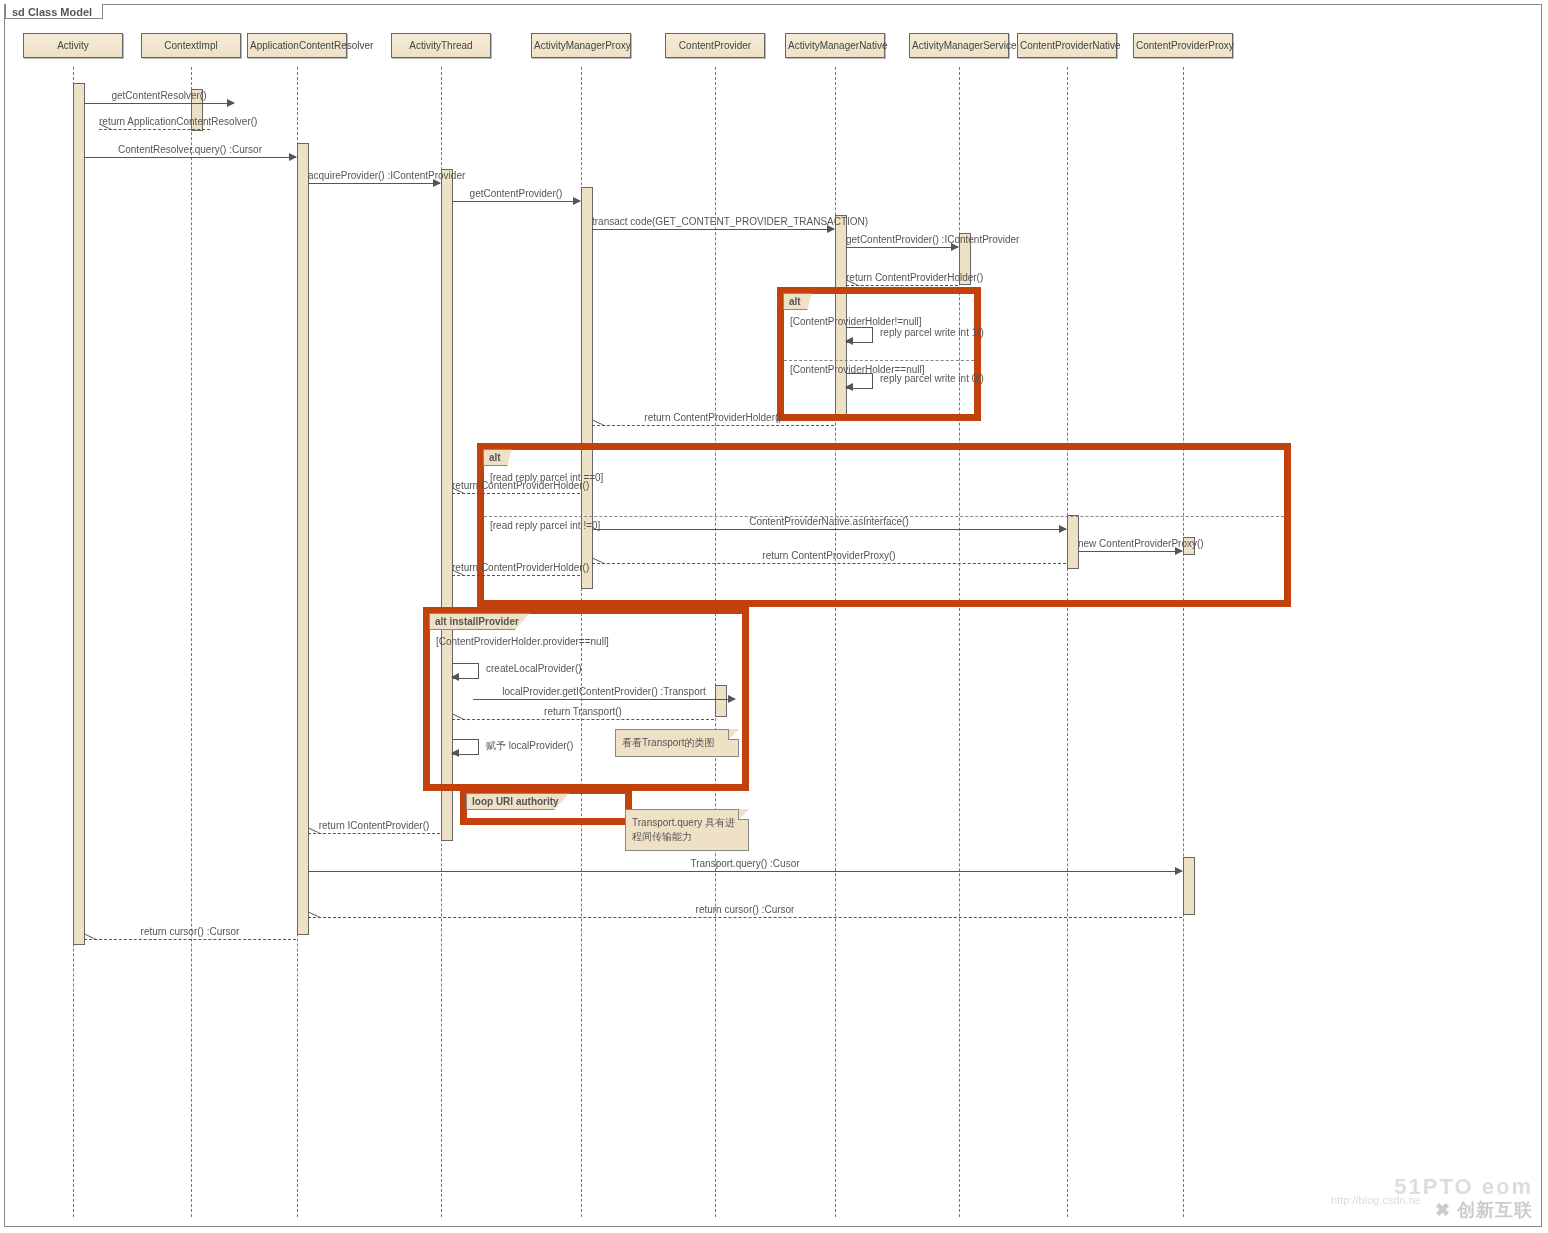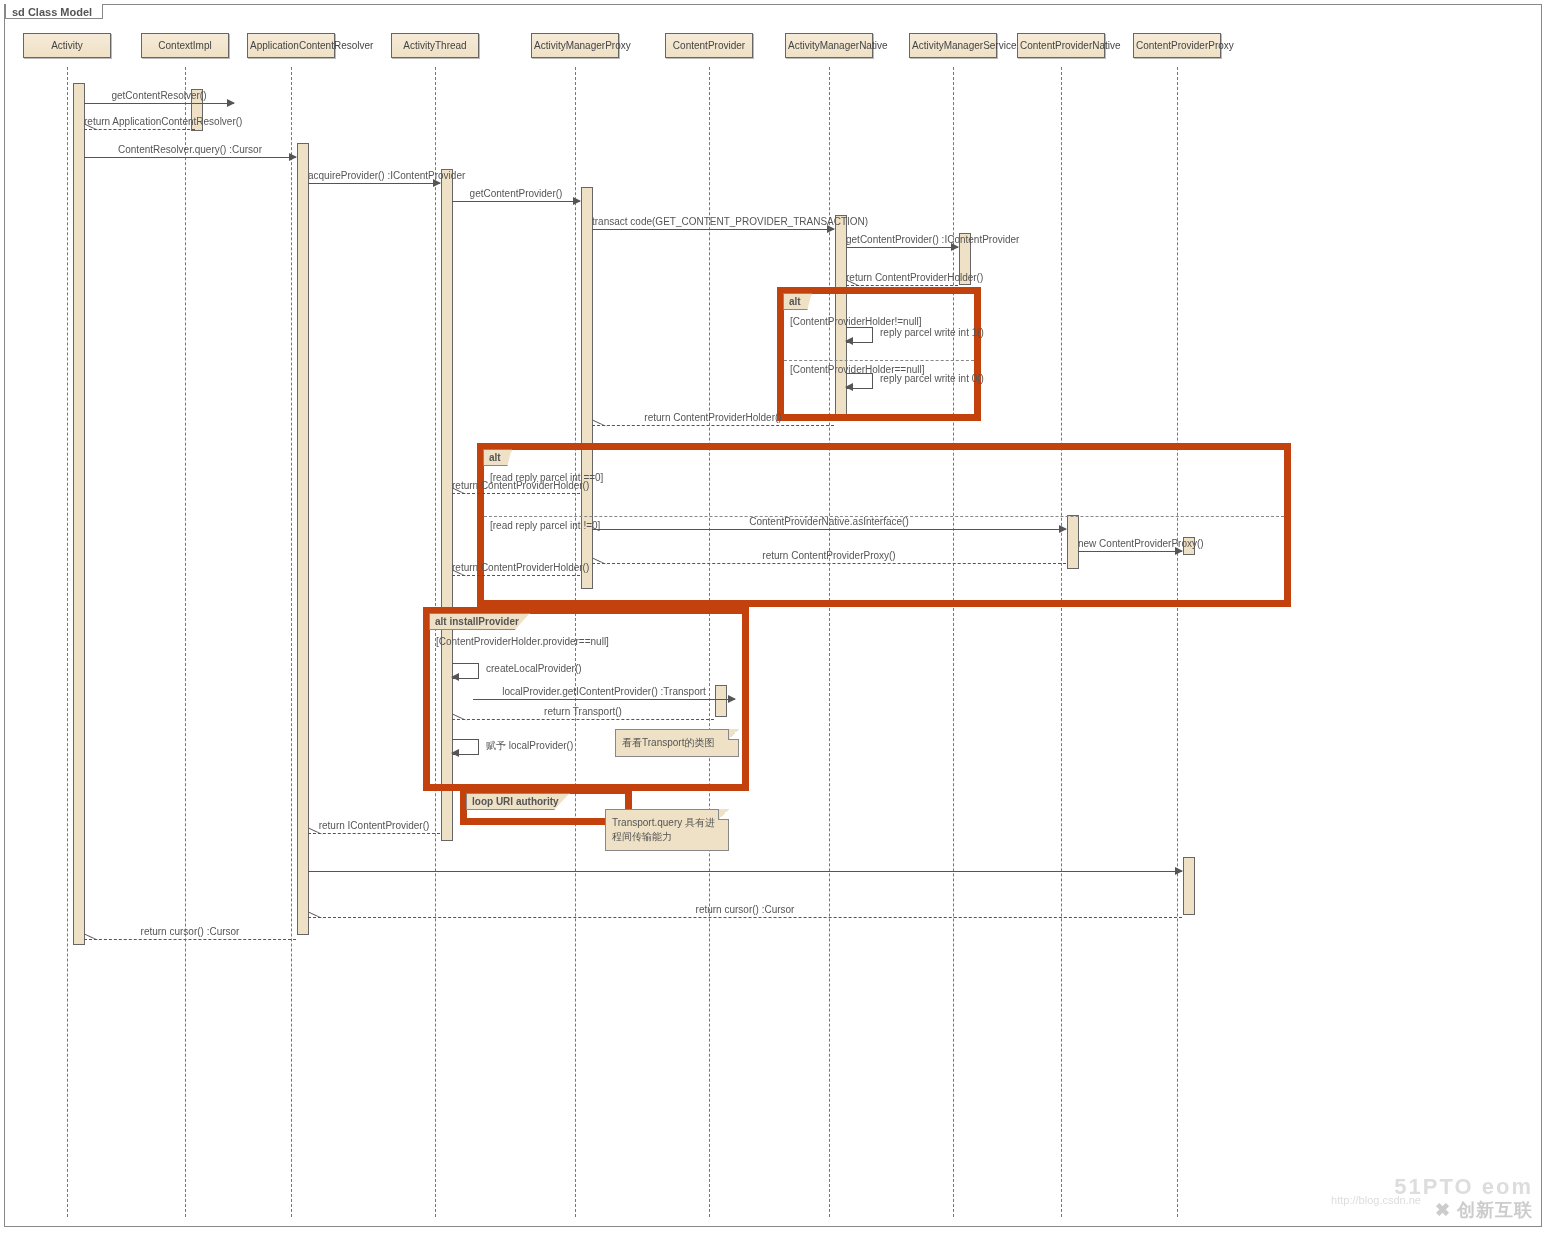--- a/index.html
+++ b/index.html
@@ -1,19 +1,19 @@
 <!DOCTYPE html>
 <html><head>
 <meta charset="utf-8">
 <style>
   html,body{margin:0;padding:0;background:#fff;font-family:Arial,Helvetica,sans-serif;font-size:10px;color:#555}
   .outer{border:1px solid #888;margin:4px;position:relative;width:1536px;height:1221px}
   .title-tab{position:absolute;left:0;top:-1px;padding:2px 10px 0 6px;border:1px solid #888;border-top:none;font-weight:bold;font-size:11px;background:#fff}
   .canvas{position:absolute;left:0;top:18px;right:0;bottom:0}
-  .lifeline{position:absolute;top:10px;width:88px}
+  .lifeline{position:absolute;top:10px;width:100px}
   .head{border:1px solid #666;background:linear-gradient(#f6ebd9,#efe1c5);text-align:center;padding:6px 2px;font-size:10px;color:#444;box-shadow:1px 1px 0 #bbb}
   .dash{position:absolute;left:50%;top:34px;width:0;border-left:1px dashed #777;height:1150px}
   .act-bar{position:absolute;width:10px;background:#efe1c5;border:1px solid #666;left:50%;margin-left:-5px}
   .msg{position:absolute;height:14px}
   .msg .line{position:absolute;left:0;right:0;top:10px;border-top:1px solid #555}
   .msg.dashed .line{border-top:1px dashed #555}
   .msg .lbl{position:absolute;left:0;right:0;top:-3px;text-align:center;font-size:10px;color:#555;white-space:nowrap}
   .msg .arrR{position:absolute;right:-1px;top:6px;width:0;height:0;border-top:4px solid transparent;border-bottom:4px solid transparent;border-left:8px solid #555}
   .msg .arrL{position:absolute;left:-1px;top:6px;width:0;height:0;border-top:4px solid transparent;border-bottom:4px solid transparent;border-right:8px solid #555}
   .msg.dashed .arrL{border-right:8px solid transparent;border-top:1px solid #555;border-bottom:none;width:8px;height:0;transform:rotate(25deg);top:8px;left:0}
@@ -105,21 +105,21 @@
         <div class="guard" style="top:22px">[ContentProviderHolder.provider==null]</div>
       </div>
       <div class="frag" style="left: 418px; top: 764px; width: 158px; height: 24px; margin-left: 37px;">
         <div class="tab">loop URI authority</div>
       </div>
       <div class="msg" style="left: 79px; top: 70px; width: 106px; padding-left: 44px;">
         <div class="lbl">getContentResolver()</div>
         <div class="line"></div>
         <div class="arrR"></div>
       </div>
-      <div class="msg dashed" style="left: 79px; top: 96px; width: 111px;">
+      <div class="msg dashed" style="left: 94px; top: 96px; width: 111px;">
         <div class="lbl">return ApplicationContentResolver()</div>
         <div class="line"></div>
         <div class="arrL"></div>
       </div>
       <div class="msg" style="left: 79px; top: 124px; width: 212px;">
         <div class="lbl">ContentResolver.query() :Cursor</div>
         <div class="line"></div>
         <div class="arrR"></div>
       </div>
       <div class="msg" style="left: 303px; top: 150px; width: 132px;">
@@ -206,32 +206,33 @@
         <div class="selfbox"></div>
         <div class="arrL"></div>
         <div class="lbl">赋予 localProvider()</div>
       </div>
       <div class="msg dashed" style="left: 303px; top: 800px; width: 132px;">
         <div class="lbl">return IContentProvider()</div>
         <div class="line"></div>
         <div class="arrL"></div>
       </div>
       <div class="msg" style="left: 303px; top: 838px; width: 874px;">
+        <div class="lbl">Transport.query() :Cusor</div>
         <div class="line"></div>
         <div class="arrR"></div>
       </div>
       <div class="msg dashed" style="left: 303px; top: 884px; width: 874px;">
         <div class="lbl">return cursor() :Cursor</div>
         <div class="line"></div>
         <div class="arrL"></div>
       </div>
       <div class="msg dashed" style="left: 79px; top: 906px; width: 212px;">
         <div class="lbl">return cursor() :Cursor</div>
         <div class="line"></div>
         <div class="arrL"></div>
       </div>
       <div class="note" style="left: 610px; top: 706px; width: 110px;">看看Transport的类图</div>
-      <div class="note" style="left: 600px; top: 786px; width: 110px;">Transport.query 具有进程间传输能力</div>
+      <div class="note" style="left: 620px; top: 786px; width: 110px;">Transport.query 具有进程间传输能力</div>
     </div>
   <div class="wm2">51PTO eom</div>
   <div class="wm">✖ <span>创新互联</span></div>
   <div class="wm3">http://blog.csdn.ne</div>
 </div>
 
 </body></html>

